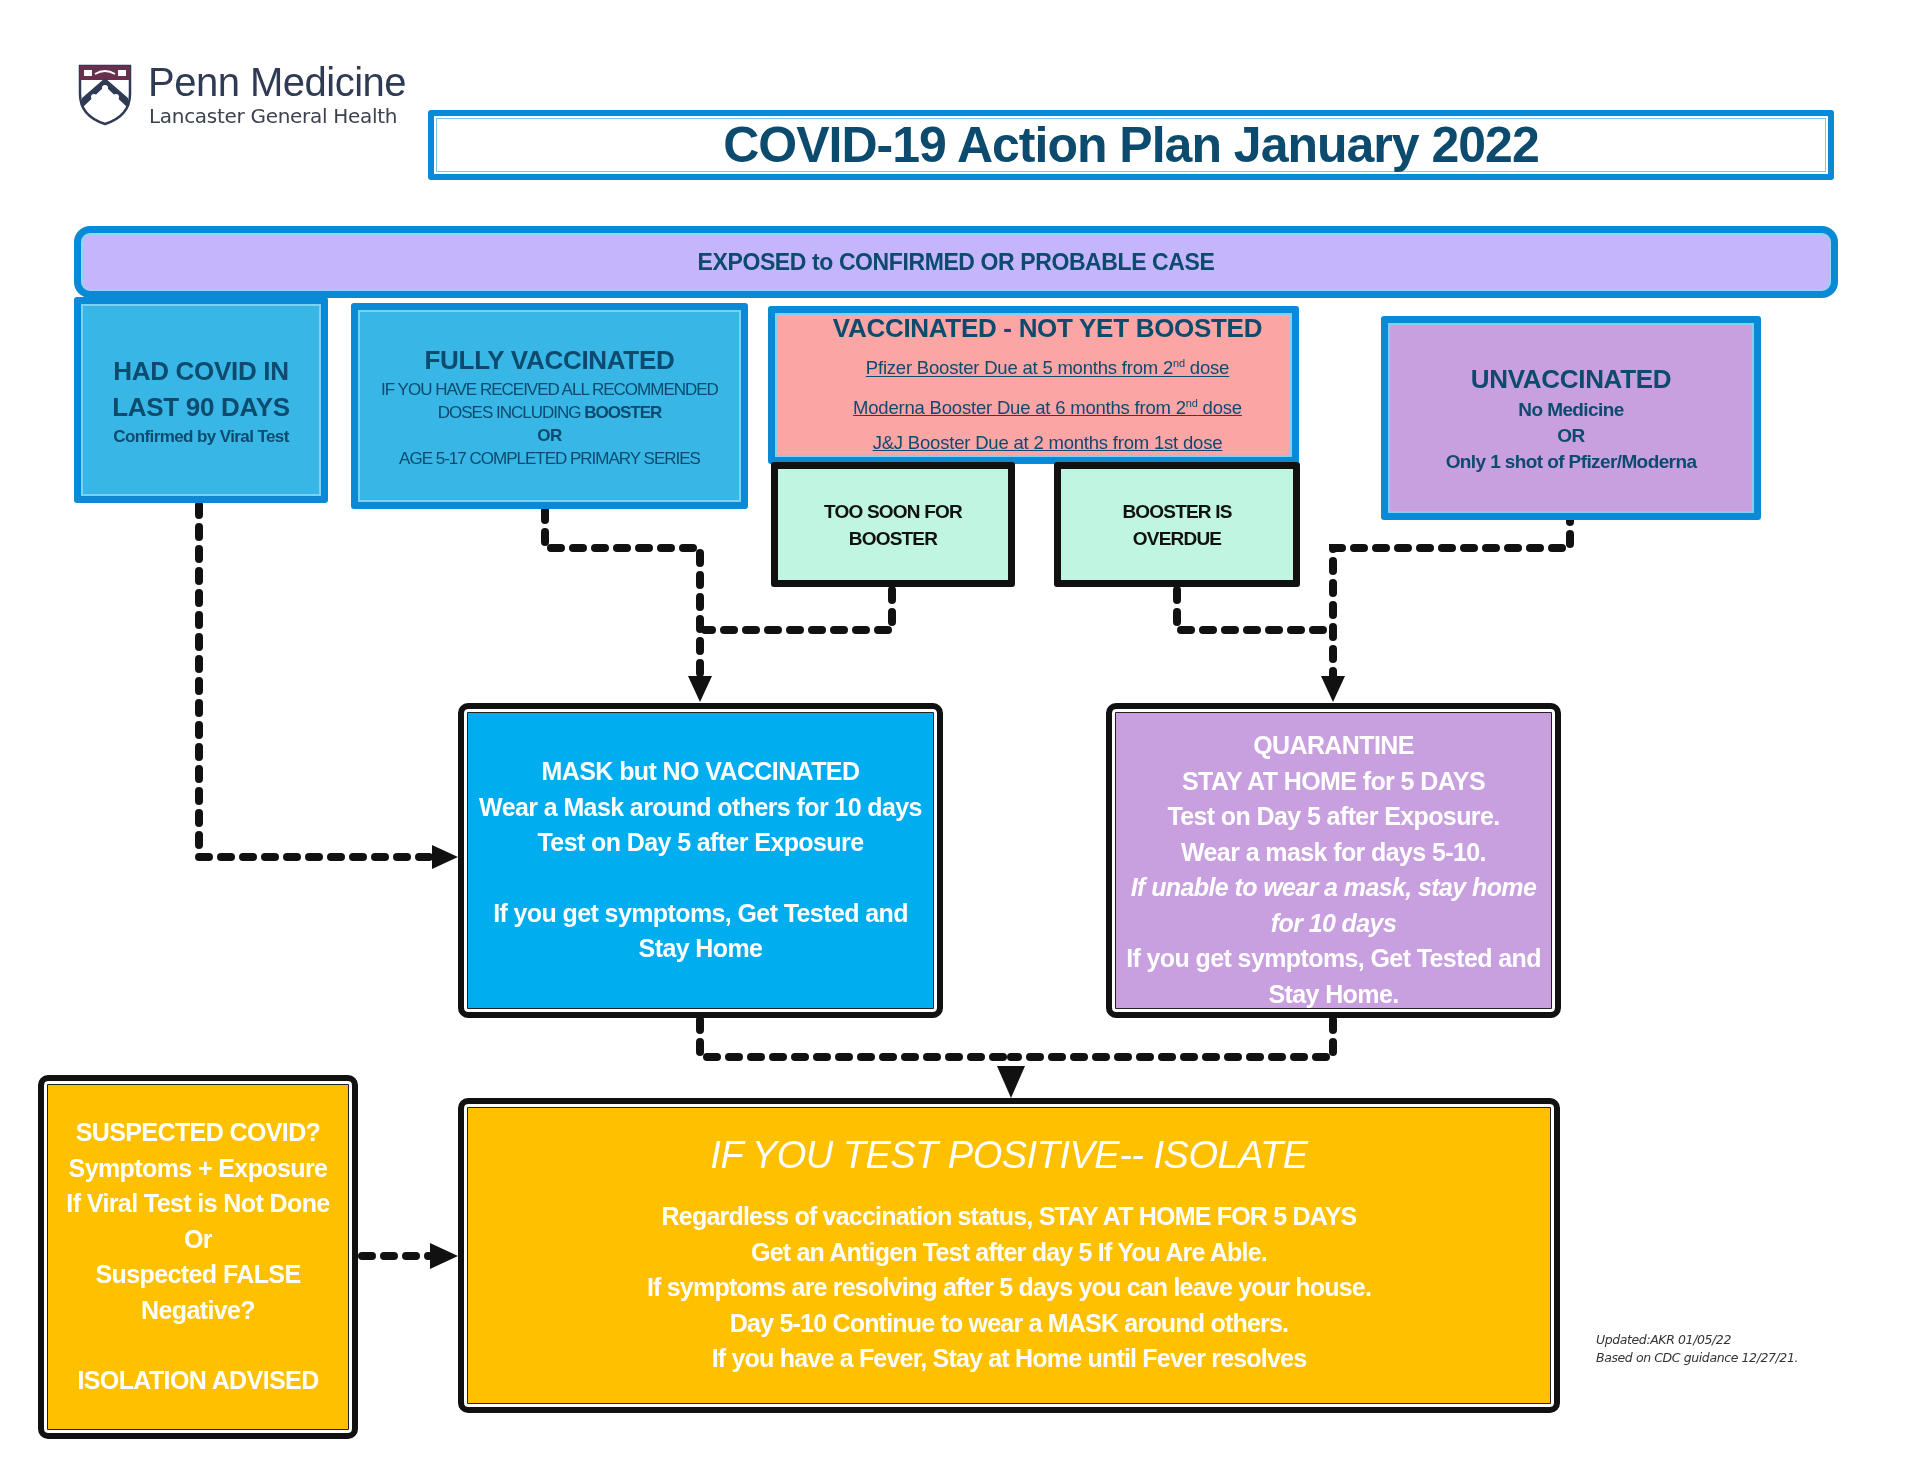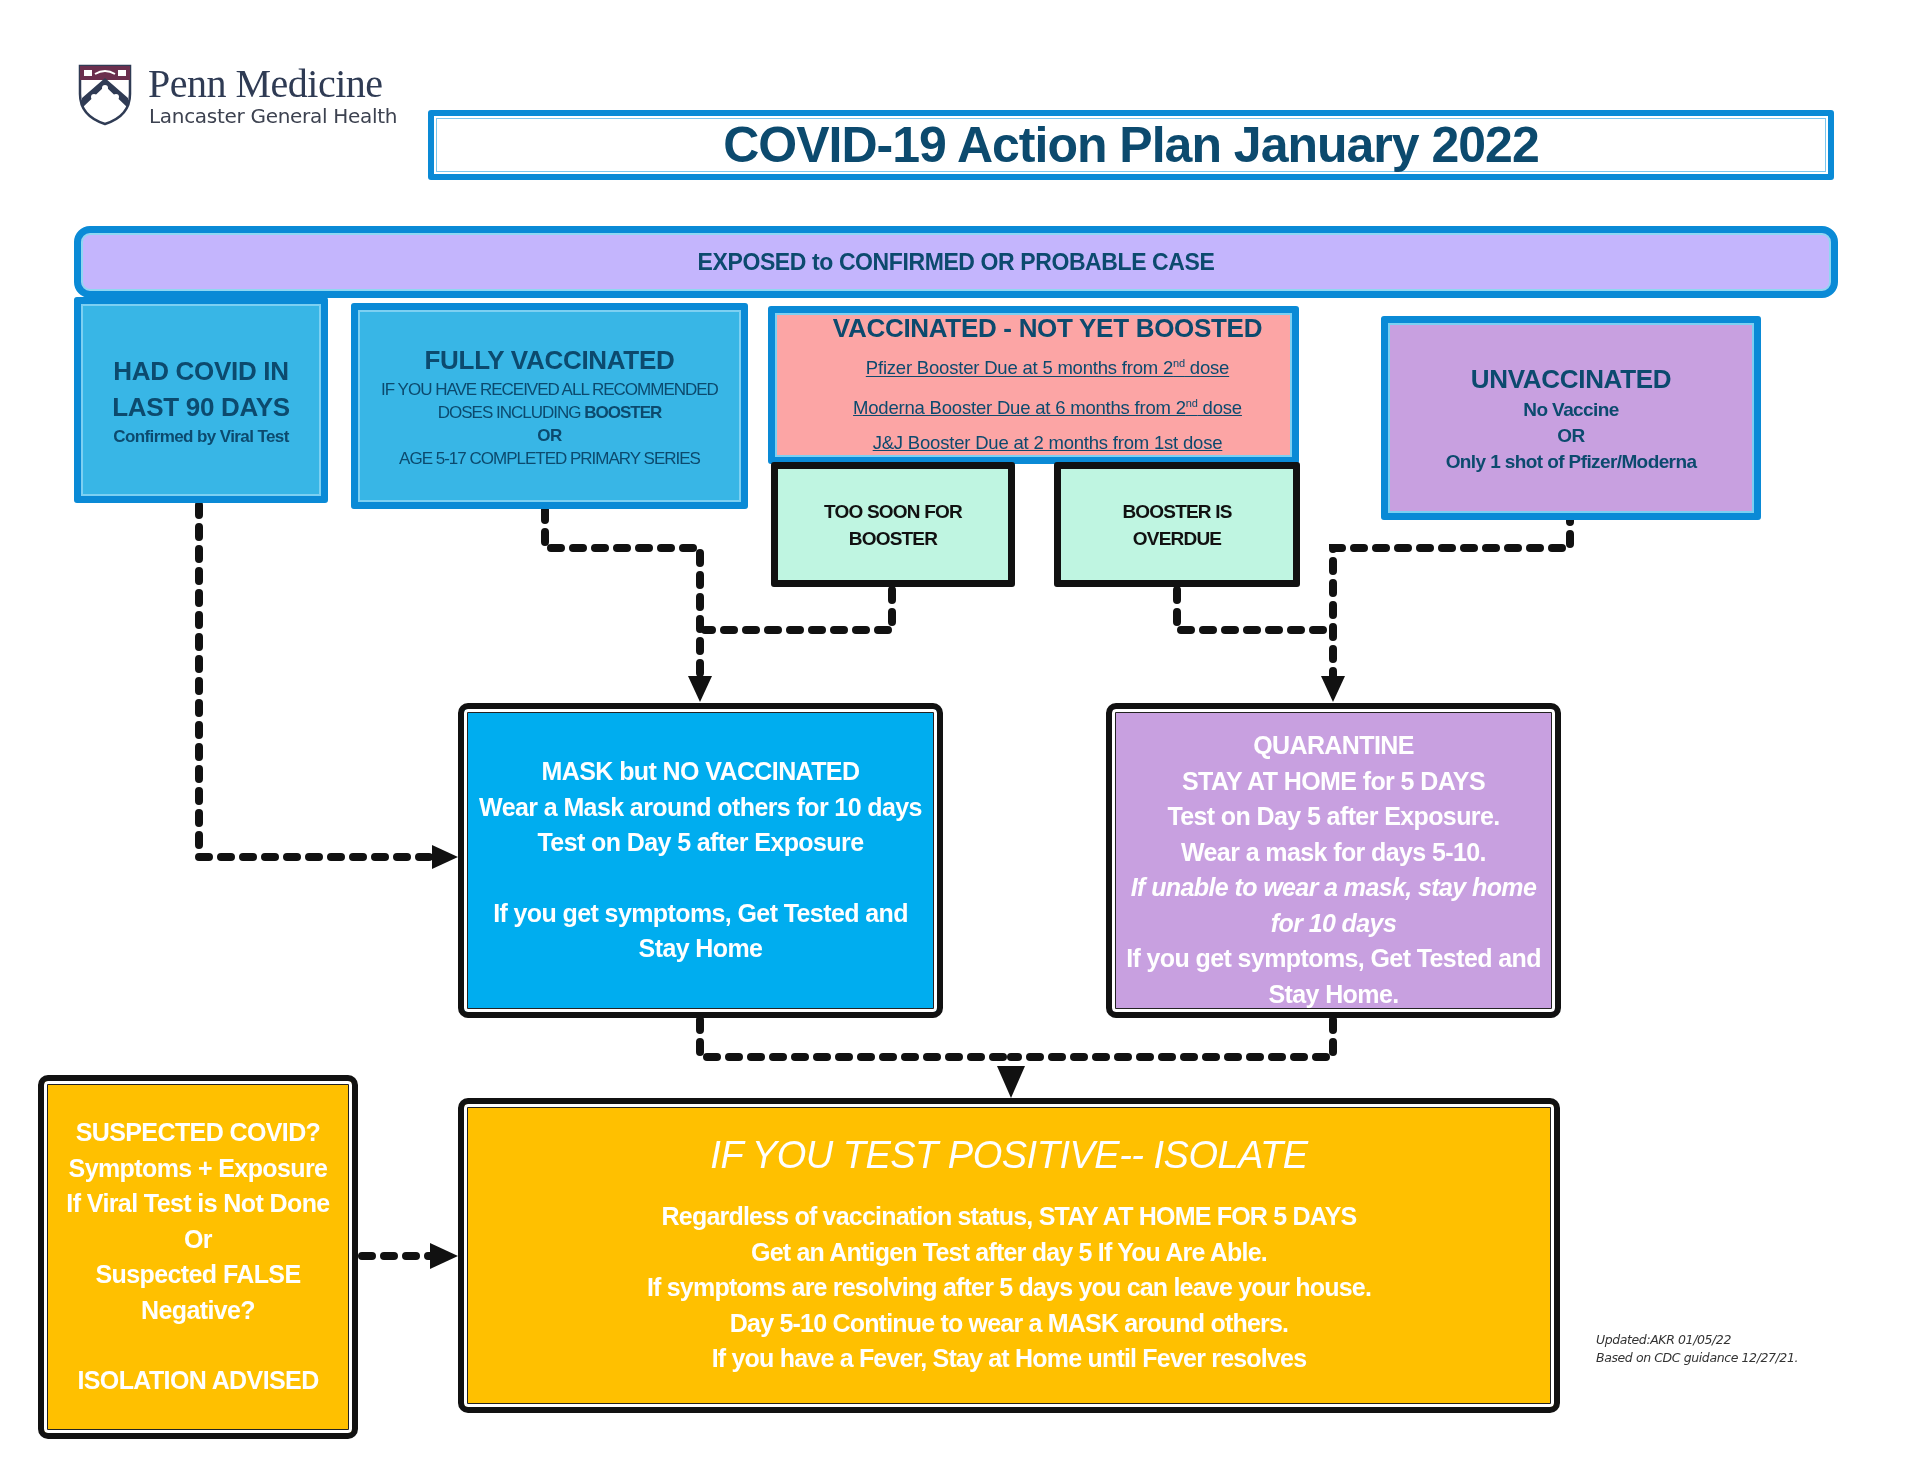--- a/index.html
+++ b/index.html
@@ -4,21 +4,21 @@
 <style>
   html, body { margin:0; padding:0; background:#ffffff; }
   body { width:1920px; height:1484px; position:relative; overflow:hidden;
          font-family:"Liberation Sans", sans-serif; }
   .abs { position:absolute; box-sizing:border-box; }
   .center { display:flex; flex-direction:column; align-items:center; justify-content:center; text-align:center; }
 
   
   #logo { left:78px; top:60px; width:340px; height:80px; }
   #logo .shield { position:absolute; left:0; top:4px; width:54px; height:62px; }
-  #logo .name { position:absolute; left:70px; top:0; font-family:Liberation Serif, serif; font-size:40px; color:#2f3b54; white-space:nowrap; letter-spacing:-0.5px; }
+  #logo .name { position:absolute; left:70px; top:0; font-family:Liberation Sans, sans-serif; font-size:40px; color:#2f3b54; white-space:nowrap; letter-spacing:-0.5px; }
   #logo .sub { position:absolute; left:71px; top:44px; font-family:"DejaVu Sans", sans-serif; font-size:20px; color:#3d4250; white-space:nowrap; letter-spacing:-0.3px; }
 
   
   #title-box { left:428px; top:110px; width:1406px; height:70px; border:6px solid #0a8ad6; background:#fff; border-radius:3px;
                box-shadow: inset 0 0 0 2px #ffffff, inset 0 0 0 3px #7cc6ee; }
   #title-box span { font-family:"Liberation Sans", sans-serif; font-weight:bold; font-size:50px; color:#0c4a6e; letter-spacing:-1px; }
 
   
   #exposed { left:74px; top:226px; width:1764px; height:72px; background:#c4b5fd; border:7px solid #0a8ad6; border-radius:16px;
              box-shadow: inset 0 0 0 2px #8fd7f2; }
@@ -145,21 +145,21 @@
   <div class="blk">BOOSTER</div>
 </div>
 
 <div id="overdue" class="abs center">
   <div class="blk">BOOSTER IS</div>
   <div class="blk">OVERDUE</div>
 </div>
 
 <div id="unvax" class="abs center bluebox purple dark">
   <div class="h1">UNVACCINATED</div>
-  <div class="smb" style="font-size:19px;line-height:26px;">No Vaccine</div>
+  <div class="smb" style="font-size:19px;line-height:26px;">No Medicine</div>
   <div class="smb" style="font-size:19px;line-height:26px;">OR</div>
   <div class="smb" style="font-size:19px;line-height:26px;">Only 1 shot of Pfizer/Moderna</div>
 </div>
 
 <div id="mask" class="abs center blackbox white">
   <div class="wtxt">MASK but NO VACCINATED</div>
   <div class="wtxt">Wear a Mask around others for 10 days</div>
   <div class="wtxt">Test on Day 5 after Exposure</div>
   <div class="wtxt" style="height:35px"></div>
   <div class="wtxt">If you get symptoms, Get Tested and</div>

